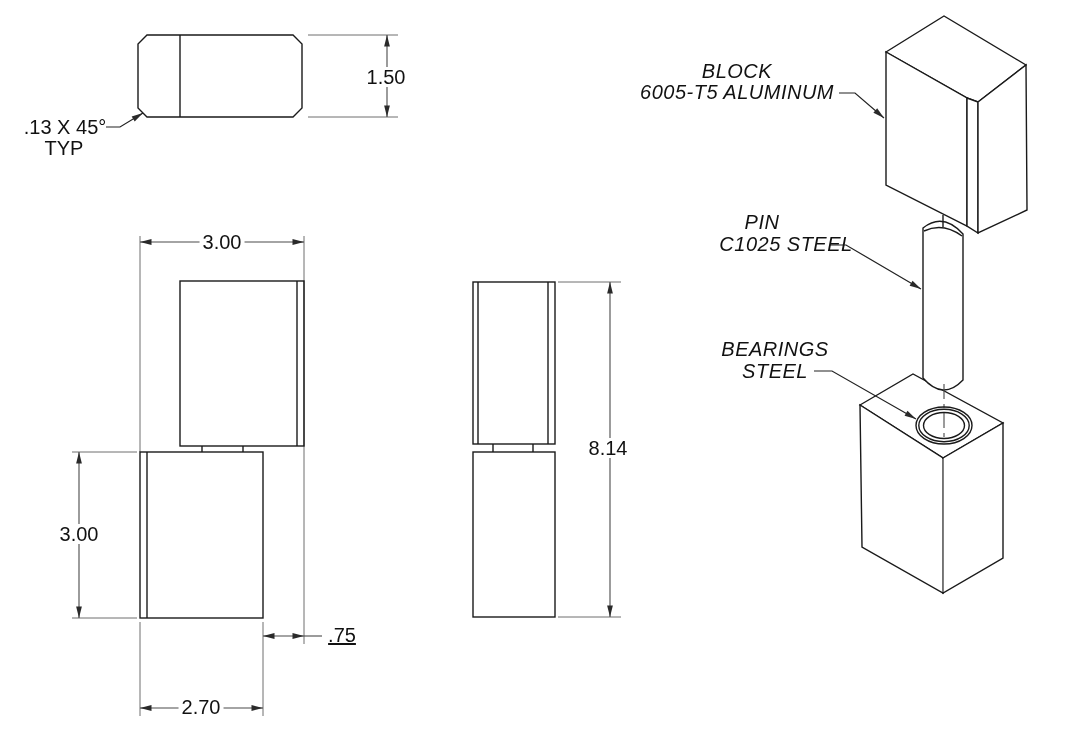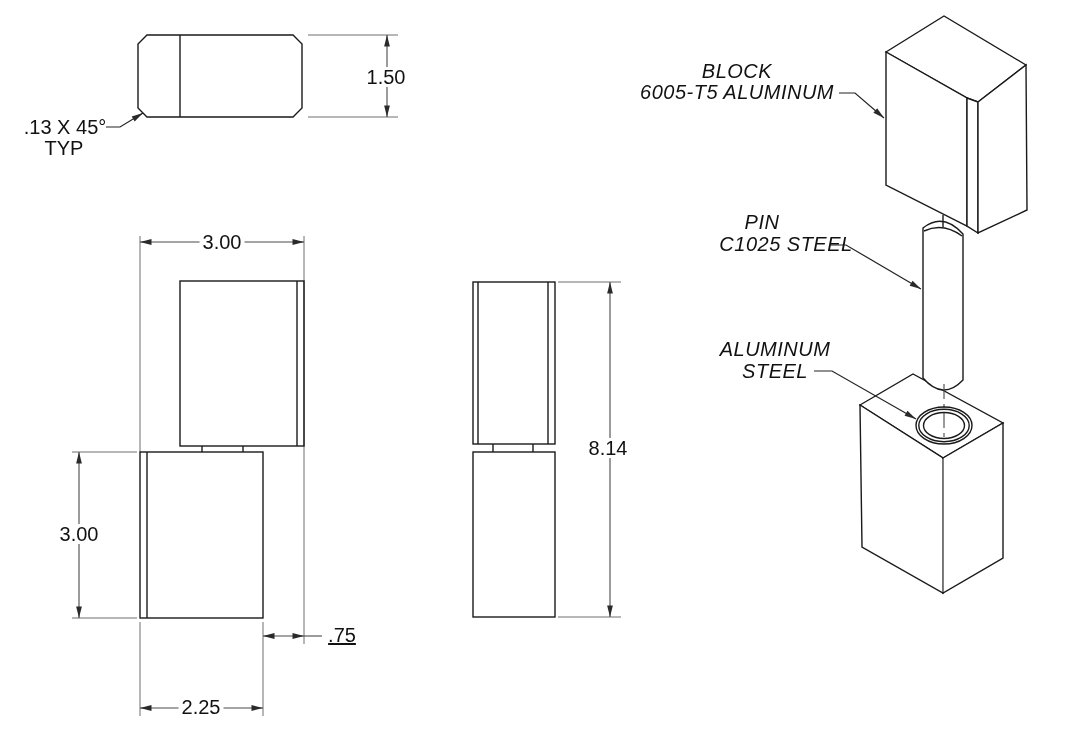--- a/index.html
+++ b/index.html
@@ -131,26 +131,26 @@
   </svg>
 
   <div class="t" style="left:65px; top:127px;text-align:center;">.13 X 45°</div>
   <div class="t" style="left:64px; top:148px;">TYP</div>
 
   <div class="t bg" style="left:386px; top:77px;text-align:right;">1.50</div>
 
   <div class="t bg" style="left:222px; top:242px;">3.00</div>
   <div class="t bg" style="left:79px;  top:534px;">3.00</div>
   <div class="t" style="left:342px; top:635px;text-decoration:underline;">.75</div>
-  <div class="t bg" style="left:201px; top:707px;">2.25</div>
+  <div class="t bg" style="left:201px; top:707px;">2.70</div>
 
   <div class="t bg" style="left:608px; top:448px;">8.14</div>
 
   <div class="t it" style="left:737px; top:71px;">BLOCK</div>
   <div class="t it" style="left:737px; top:92px;">6005-T5 ALUMINUM</div>
 
   <div class="t it" style="left:762px; top:222px;">PIN</div>
   <div class="t it" style="left:762px; top:244px;margin-left:24px;">C1025 STEEL</div>
 
-  <div class="t it" style="left:775px; top:349px;">ALUMINUM</div>
+  <div class="t it" style="left:775px; top:349px;">BEARINGS</div>
   <div class="t it" style="left:775px; top:371px;">STEEL</div>
 
 </div>
 
 </body></html>

